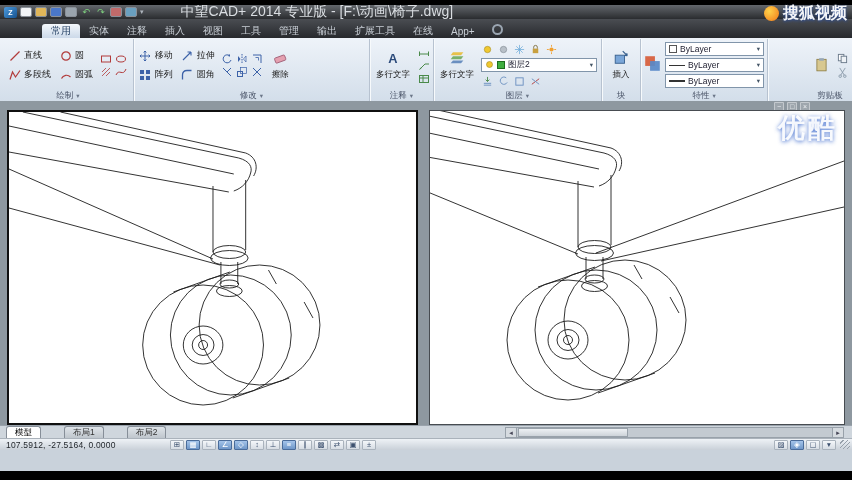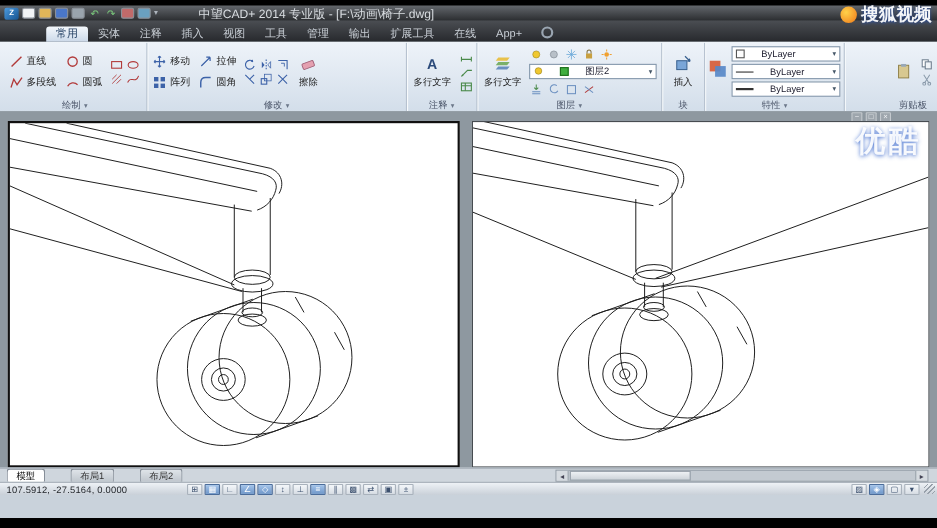--- a/index.html
+++ b/index.html
@@ -9,21 +9,21 @@
   .app { position:absolute; left:0; top:5px; width:852px; height:466px; background:#c9d2db; }
 
   
   .titlebar { height:14px; background:linear-gradient(#63676c,#2a2c2f); display:flex; align-items:center; padding:0 4px; gap:3px; }
   .logo { width:13px; height:11px; border-radius:2px; background:linear-gradient(135deg,#4b9be0,#17538f);
           display:flex; align-items:center; justify-content:center; color:#fff; font-size:7px; font-weight:bold; }
   .qi { width:12px; height:10px; border-radius:2px; display:flex; align-items:center; justify-content:center;
         font-size:9px; line-height:1; color:#e8ecf0; }
   .qi.box { border:1px solid #8a9098; }
   .qcaret { color:#aeb5bd; font-size:7px; }
-  .wtitle { color:#d9dde1; font-size:11px; margin-left:34px; white-space:nowrap; }
+  .wtitle { color:#d9dde1; font-size:14px; margin-left:34px; white-space:nowrap; }
 
   
   .tabrow { height:19px; background:linear-gradient(#4a4d52,#27292d); display:flex; align-items:flex-end; padding-left:42px; }
   .rtab { height:14px; display:flex; align-items:center; padding:0 9px; font-size:10px; color:#c9cfd6; white-space:nowrap; }
   .rtab.active { background:linear-gradient(#f4f8fc,#ccd9e9); border-radius:3px 3px 0 0; color:#1d3a5f; }
   .tab-circle { width:11px; height:11px; border-radius:50%; border:2px solid #9aa5b1; margin:0 0 3px 8px; }
 
   
   .ribbon { height:63px; background:linear-gradient(#eef3f9,#d3deea); display:flex; padding:1px 0 0 3px; overflow:hidden; }
   .panel { display:flex; flex-direction:column; border-right:1px solid #b7c2d0; box-shadow:1px 0 0 #f7fafc; padding:1px 3px 0; }
@@ -32,21 +32,21 @@
   .p-label { height:11px; font-size:8.5px; color:#4a5468; display:flex; align-items:center; justify-content:center; gap:3px; }
   .pcaret { font-size:6.5px; color:#6b7688; }
   .col { display:flex; flex-direction:column; gap:2px; }
   .sb { display:flex; align-items:center; gap:3px; font-size:9px; color:#222; height:17px; padding:0 2px; border-radius:2px; white-space:nowrap; }
   .bb { display:flex; flex-direction:column; align-items:center; justify-content:center; font-size:8.5px; color:#222;
         padding:1px 3px; gap:2px; white-space:nowrap; }
   .ti { width:13px; height:12px; display:flex; align-items:center; justify-content:center; }
   .grid { display:grid; grid-template-columns:repeat(3,14px); gap:1px; }
   .grid2 { display:grid; grid-template-columns:repeat(2,14px); gap:1px; }
   .combo { display:flex; align-items:center; background:#fff; border:1px solid #8195aa; height:14px; font-size:8.5px;
-           color:#223; padding:0 3px; gap:15px; }
+           color:#223; padding:0 3px; gap:3px; }
   .combo .cv { flex:1; white-space:nowrap; overflow:hidden; }
   .combo .ca { font-size:6.5px; color:#456; }
   .swatch-green { width:8px; height:8px; background:#3fae3f; border:1px solid #1e6e1e; }
   .swatch-white { width:8px; height:8px; background:#fdfdfd; border:1px solid #555; }
   .linesample { width:16px; border-top:1px solid #333; }
   .linesample.thick { border-top:2.5px solid #333; }
 
   
   .canvas { position:relative; height:324px; background:#8e98a0; }
   .vp { position:absolute; top:9px; background:#fff; }

